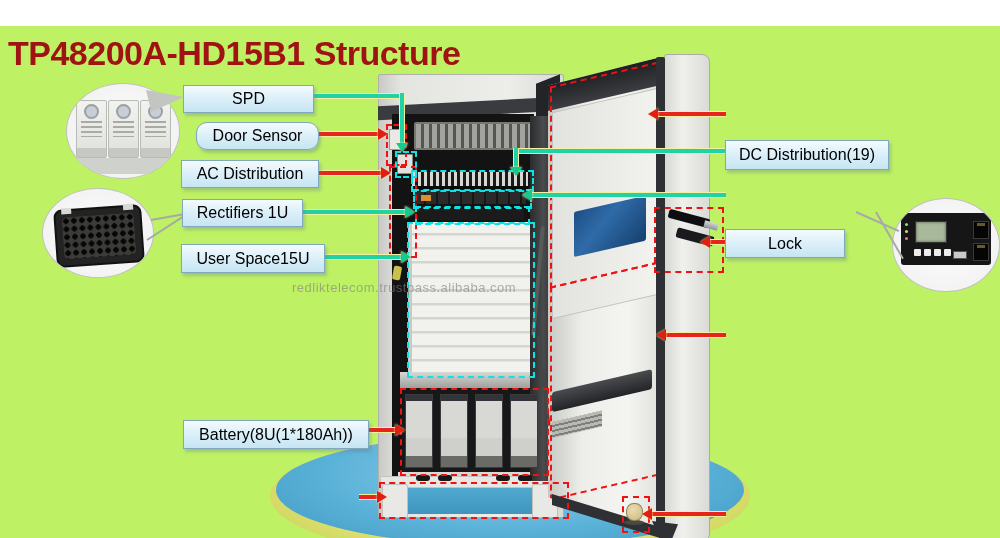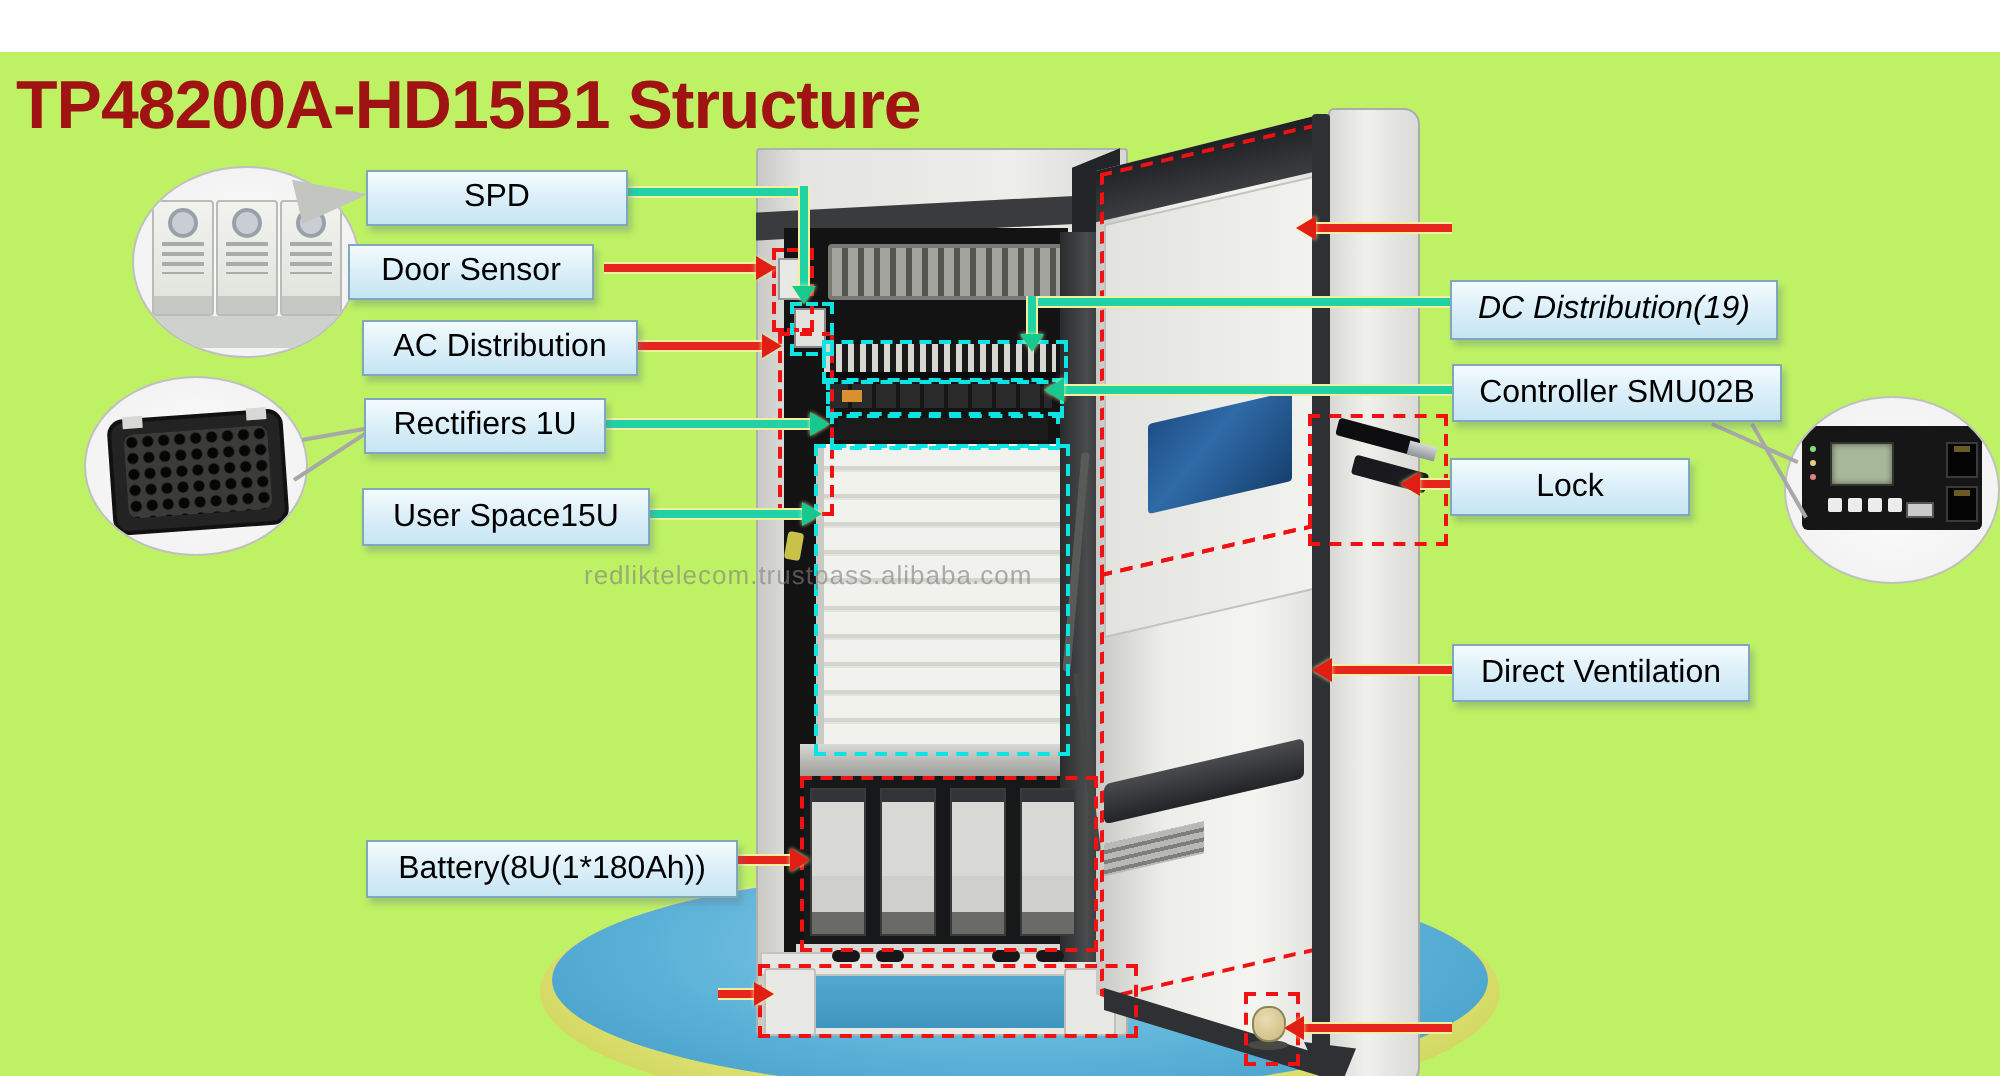--- a/index.html
+++ b/index.html
@@ -244,29 +244,27 @@
   <div class="abs hl red-l" style="left:710px;top:213px;width:15px;"></div>
   <div class="abs arr arr-l-red" style="left:700px;top:210px;"></div>
 
   <div class="abs hl red-l" style="left:666px;top:306px;width:60px;"></div>
   <div class="abs arr arr-l-red" style="left:656px;top:303px;"></div>
 
   <div class="abs hl red-l" style="left:652px;top:485px;width:74px;"></div>
   <div class="abs arr arr-l-red" style="left:642px;top:482px;"></div>
 
   <div class="abs lbl" style="left:183px;top:59px;width:129px;height:26px;">SPD</div>
-  <div class="abs lbl" style="left:174px;top:96px;width:121px;height:26px;">Door Sensor</div>
+  <div class="abs lbl" style="left:196px;top:96px;width:121px;height:26px;border-radius:11px;">Door Sensor</div>
   <div class="abs lbl" style="left:181px;top:134px;width:136px;height:26px;">AC Distribution</div>
   <div class="abs lbl" style="left:182px;top:173px;width:119px;height:26px;">Rectifiers 1U</div>
   <div class="abs lbl" style="left:181px;top:218px;width:142px;height:27px;">User Space15U</div>
   <div class="abs lbl" style="left:183px;top:394px;width:184px;height:27px;">Battery(8U(1*180Ah))</div>
-  <div class="abs lbl" style="left:725px;top:114px;width:162px;height:28px;font-style:italic;">DC Distribution(19)</div>
-  <div class="abs lbl" style="left:726px;top:156px;width:163px;height:27px;">Controller SMU02B</div>
+  <div class="abs lbl" style="left:725px;top:114px;width:162px;height:28px;">DC Distribution(19)</div>
   <div class="abs lbl" style="left:725px;top:203px;width:118px;height:27px;">Lock</div>
-  <div class="abs lbl" style="left:726px;top:296px;width:147px;height:27px;">Direct Ventilation</div>
 
   <div class="abs ell" style="left:66px;top:57px;width:112px;height:94px;">
     <div class="spdmod" style="left:9px;">
       <div class="logo"></div>
       <div class="lines"></div>
       <div class="bot"></div>
     </div>
     <div class="spdmod" style="left:41px;">
       <div class="logo"></div>
       <div class="lines"></div>

